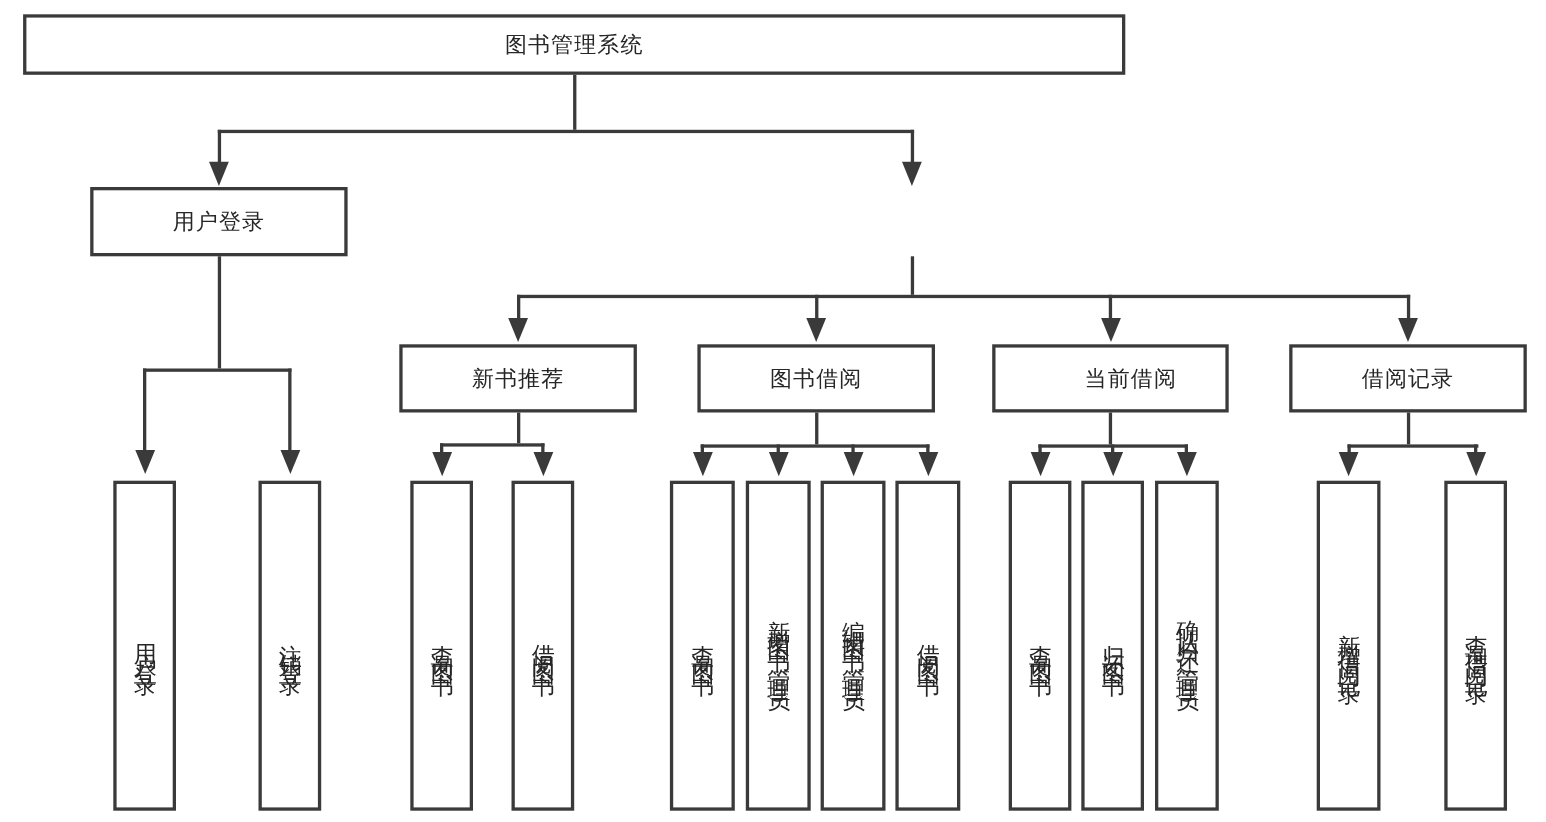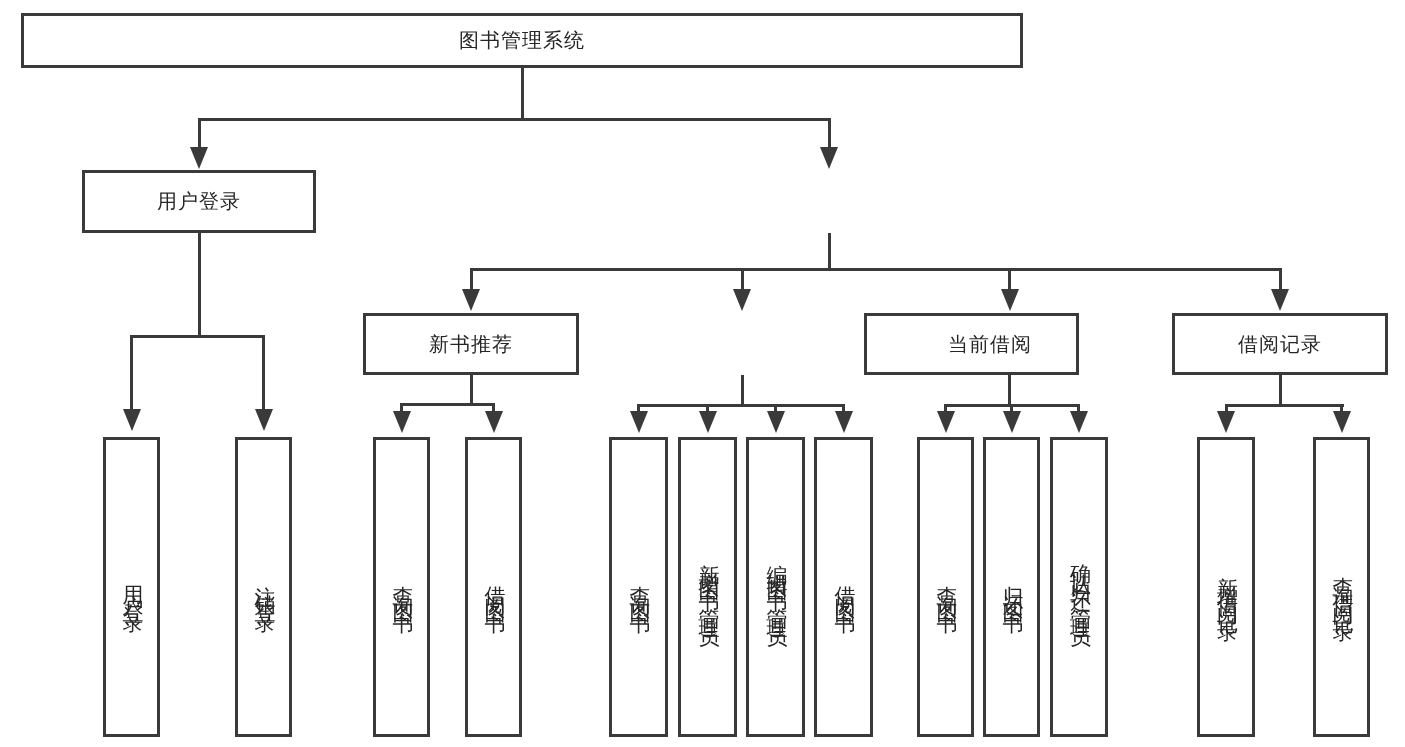--- a/index.html
+++ b/index.html
@@ -4,21 +4,21 @@
 <style>
   :root{
     --line:#3a3a3a;
     --text:#262626;
     --background:#ffffff;
     --watermark:#a9a9a9;
   }
   html,body{margin:0;padding:0;background:var(--background);}
   #canvas{
     position:relative;width:1405px;height:747px;background:var(--background);
-    font-family:Liberation Mono, monospace;color:var(--text);
+    font-family:Liberation Sans, sans-serif;color:var(--text);
     overflow:hidden;
   }
   .node{
     position:absolute;box-sizing:border-box;border:3px solid var(--line);
     background:var(--background);display:flex;align-items:center;justify-content:center;
   }
   .hnode{font-size:20px;letter-spacing:1px;}
   .vnode span{
     writing-mode:vertical-rl;text-orientation:mixed;
     font-size:21px;letter-spacing:9px;line-height:1;
@@ -47,22 +47,25 @@
 
   <div class="node hnode" style="left:82px;top:170px;width:234px;height:63px;">
     <span>用户登录</span>
   </div>
 
 
   <div class="node hnode" style="left:363px;top:313px;width:216px;height:62px;">
     <span>新书推荐</span>
   </div>
 
+  <div class="node hnode" style="left:634px;top:313px;width:216px;height:62px;">
+    <span>图书借阅</span>
+  </div>
 
-  <div class="node hnode" style="left:864px;top:313px;width:215px;height:62px;padding-left:37px;">
+  <div class="node hnode" style="left:902px;top:313px;width:215px;height:62px;padding-left:37px;">
     <span>当前借阅</span>
   </div>
 
   <div class="node hnode" style="left:1172px;top:313px;width:216px;height:62px;">
     <span>借阅记录</span>
   </div>
 
   <div class="node vnode" style="left:103px;top:437px;width:57px;height:300px;">
     <span>用户登录</span>
   </div>

